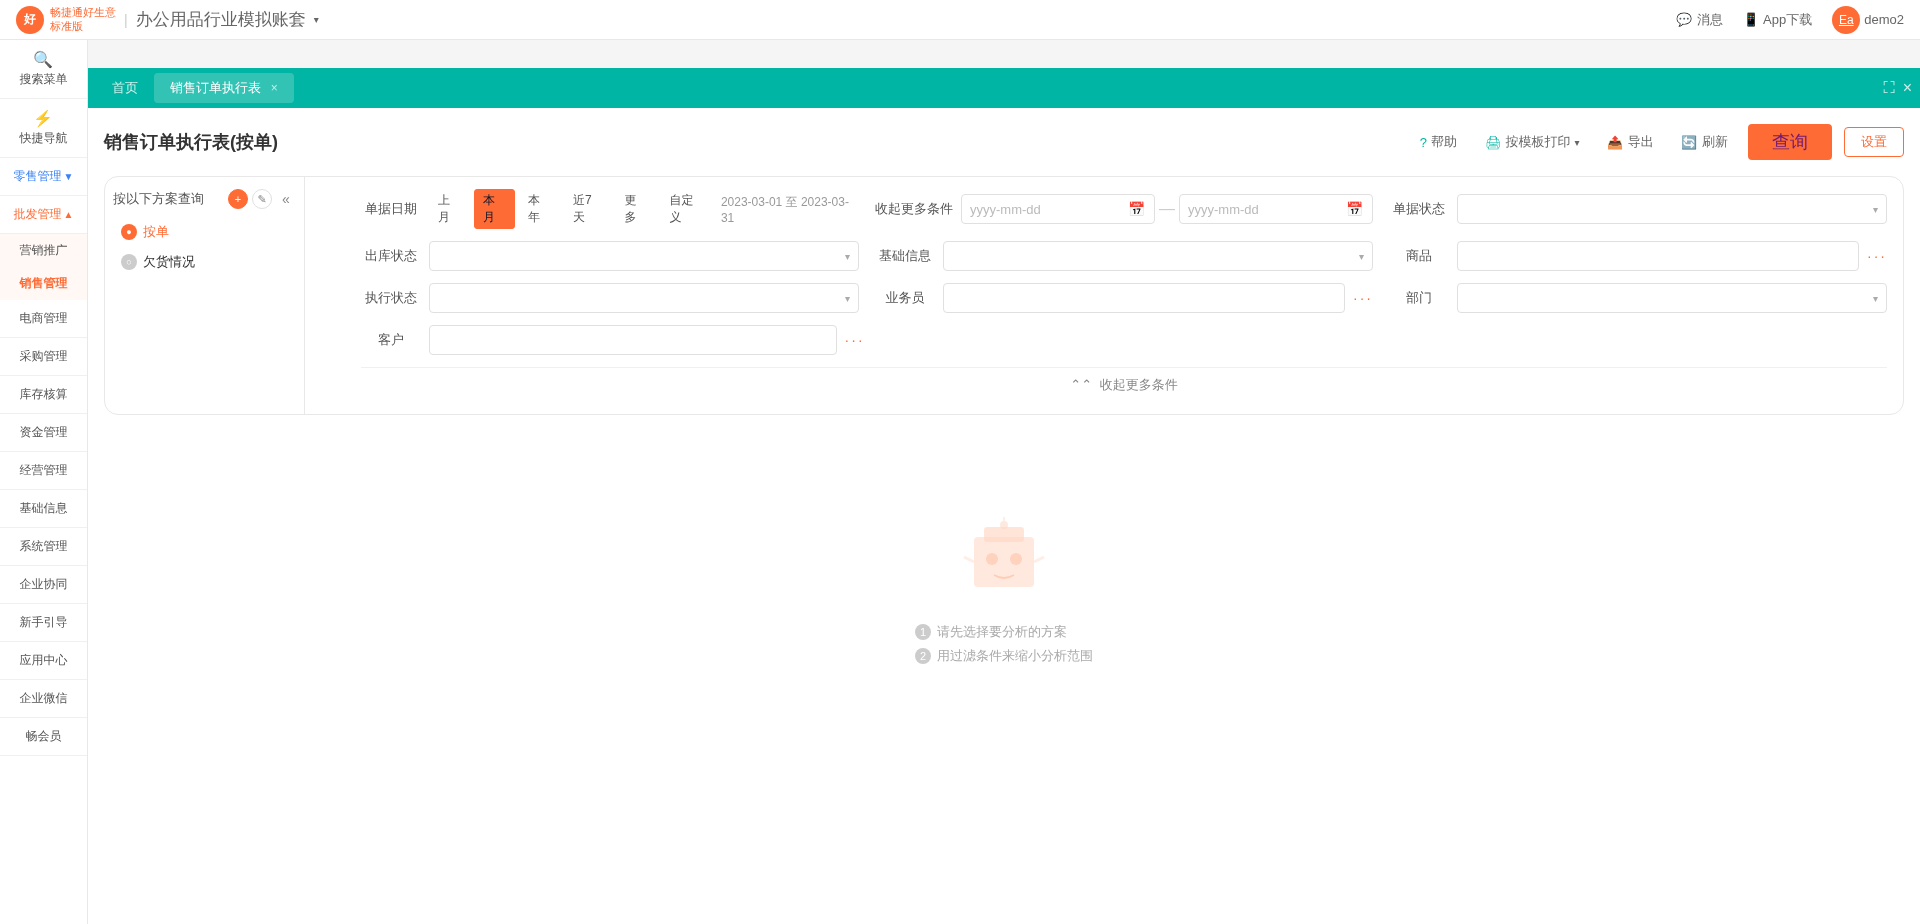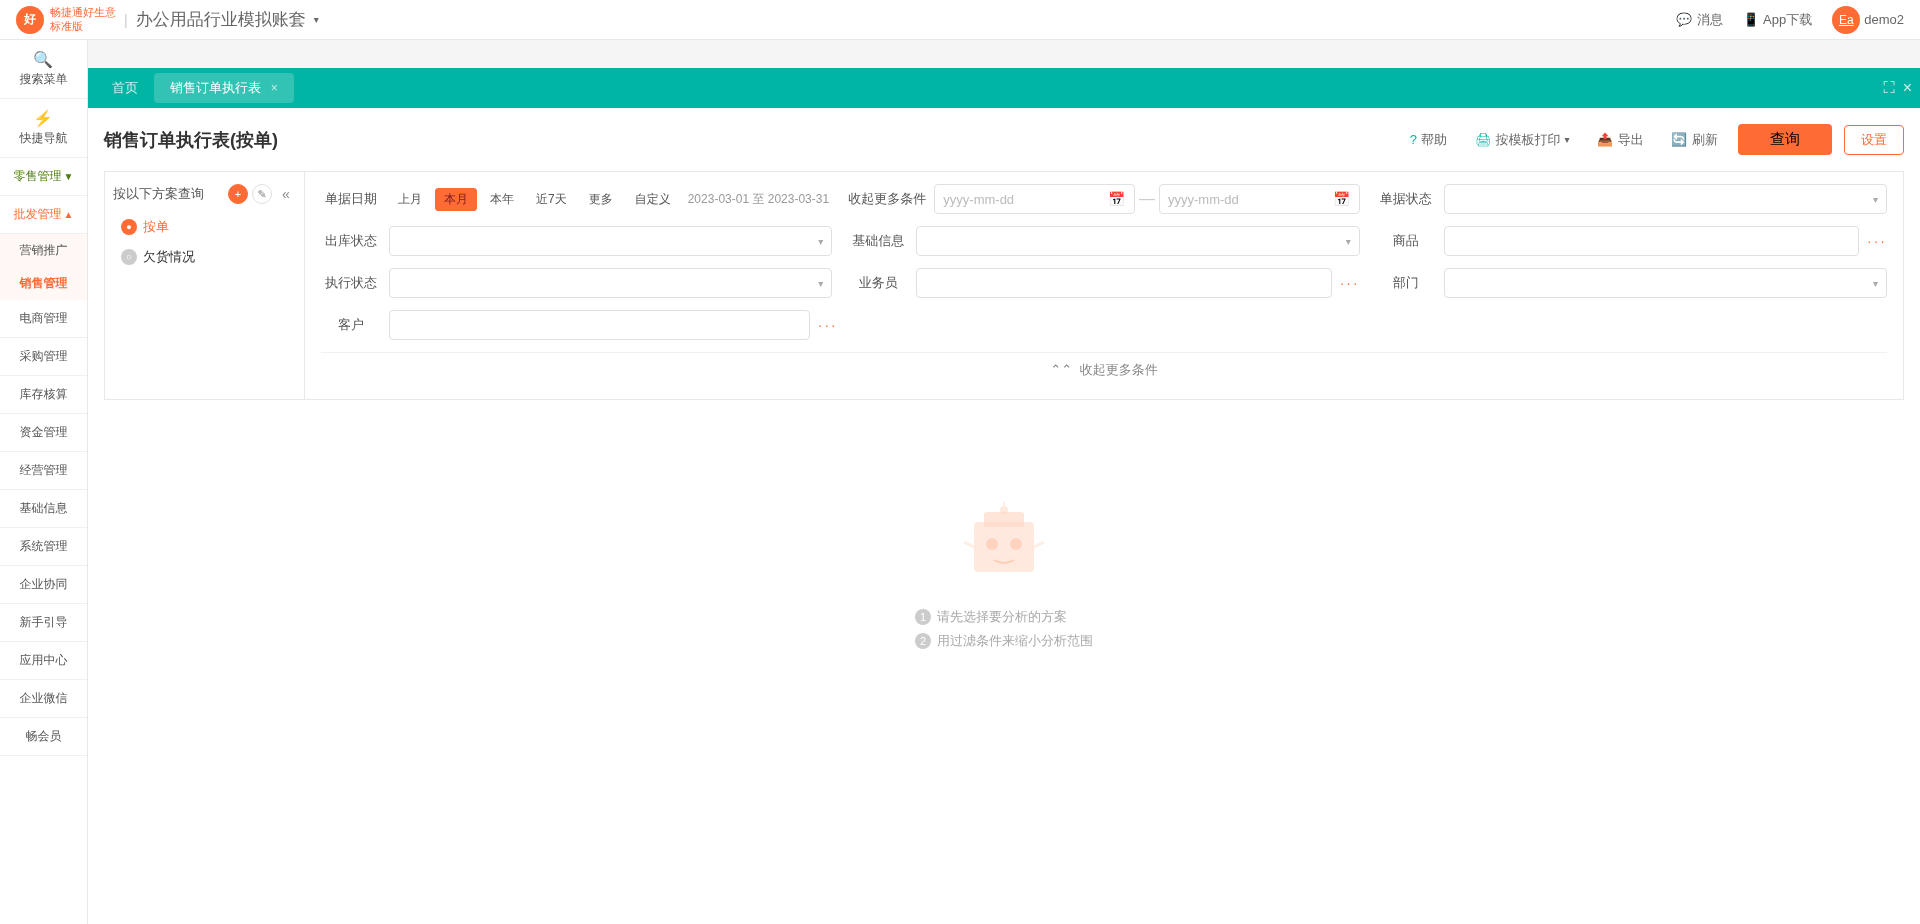--- a/index.html
+++ b/index.html
@@ -128,21 +128,21 @@
       color: #555;
     }
     .sidebar-sub-item.active { color: #ff6b35; font-weight: bold; }
     .sidebar-section-header {
       display: flex;
       align-items: center;
       justify-content: center;
       padding: 10px 4px;
       cursor: pointer;
       font-size: 12px;
-      color: #4d7c0f;
+      color: #3b82f6;
       gap: 2px;
       border-bottom: 1px solid #f0f0f0;
     }
     .sidebar-section-header.expanded { color: #ff6b35; }
 
     
     .content-area {
       flex: 1;
       display: flex;
       flex-direction: column;
@@ -180,44 +180,45 @@
       align-items: center;
       gap: 4px;
       font-size: 13px;
       color: #666;
       cursor: pointer;
       padding: 4px 8px;
       border-radius: 4px;
     }
     .header-btn-primary {
       background: #ff6b35;
-      color: #000000;
+      color: #701a75;
       border: none;
-      padding: 6px 32px;
+      padding: 6px 24px;
       border-radius: 4px;
-      font-size: 15px;
+      font-size: 18px;
       cursor: pointer;
     }
     .header-btn-secondary {
       background: #fff;
       color: #ff6b35;
       border: 1px solid #ff6b35;
       padding: 5px 16px;
       border-radius: 4px;
       font-size: 13px;
       cursor: pointer;
     }
 
     
     .filter-panel {
       display: flex;
       background: #fff;
       border: 1px solid #e8e8e8;
-      border-radius: 0;
+      border-radius: 14px;
       margin-bottom: 12px;
+      gap: 40px;
     }
     .filter-left {
       width: 200px;
       border-right: 1px solid #e8e8e8;
       flex-shrink: 0;
       padding: 12px 8px;
     }
     .filter-left-header {
       display: flex;
       align-items: center;
@@ -359,21 +360,21 @@
     .date-btn {
       padding: 2px 8px;
       font-size: 12px;
       border-radius: 3px;
       cursor: pointer;
       color: #555;
       border: 1px solid transparent;
     }
     .date-btn.active {
       background: #ff6b35;
-      color: #7f1d1d;
+      color: #0f172a;
       border-color: #ff6b35;
     }
     .date-range-text {
       font-size: 12px;
       color: #999;
     }
     .filter-dots {
       color: #ff6b35;
       cursor: pointer;
       font-size: 14px;

